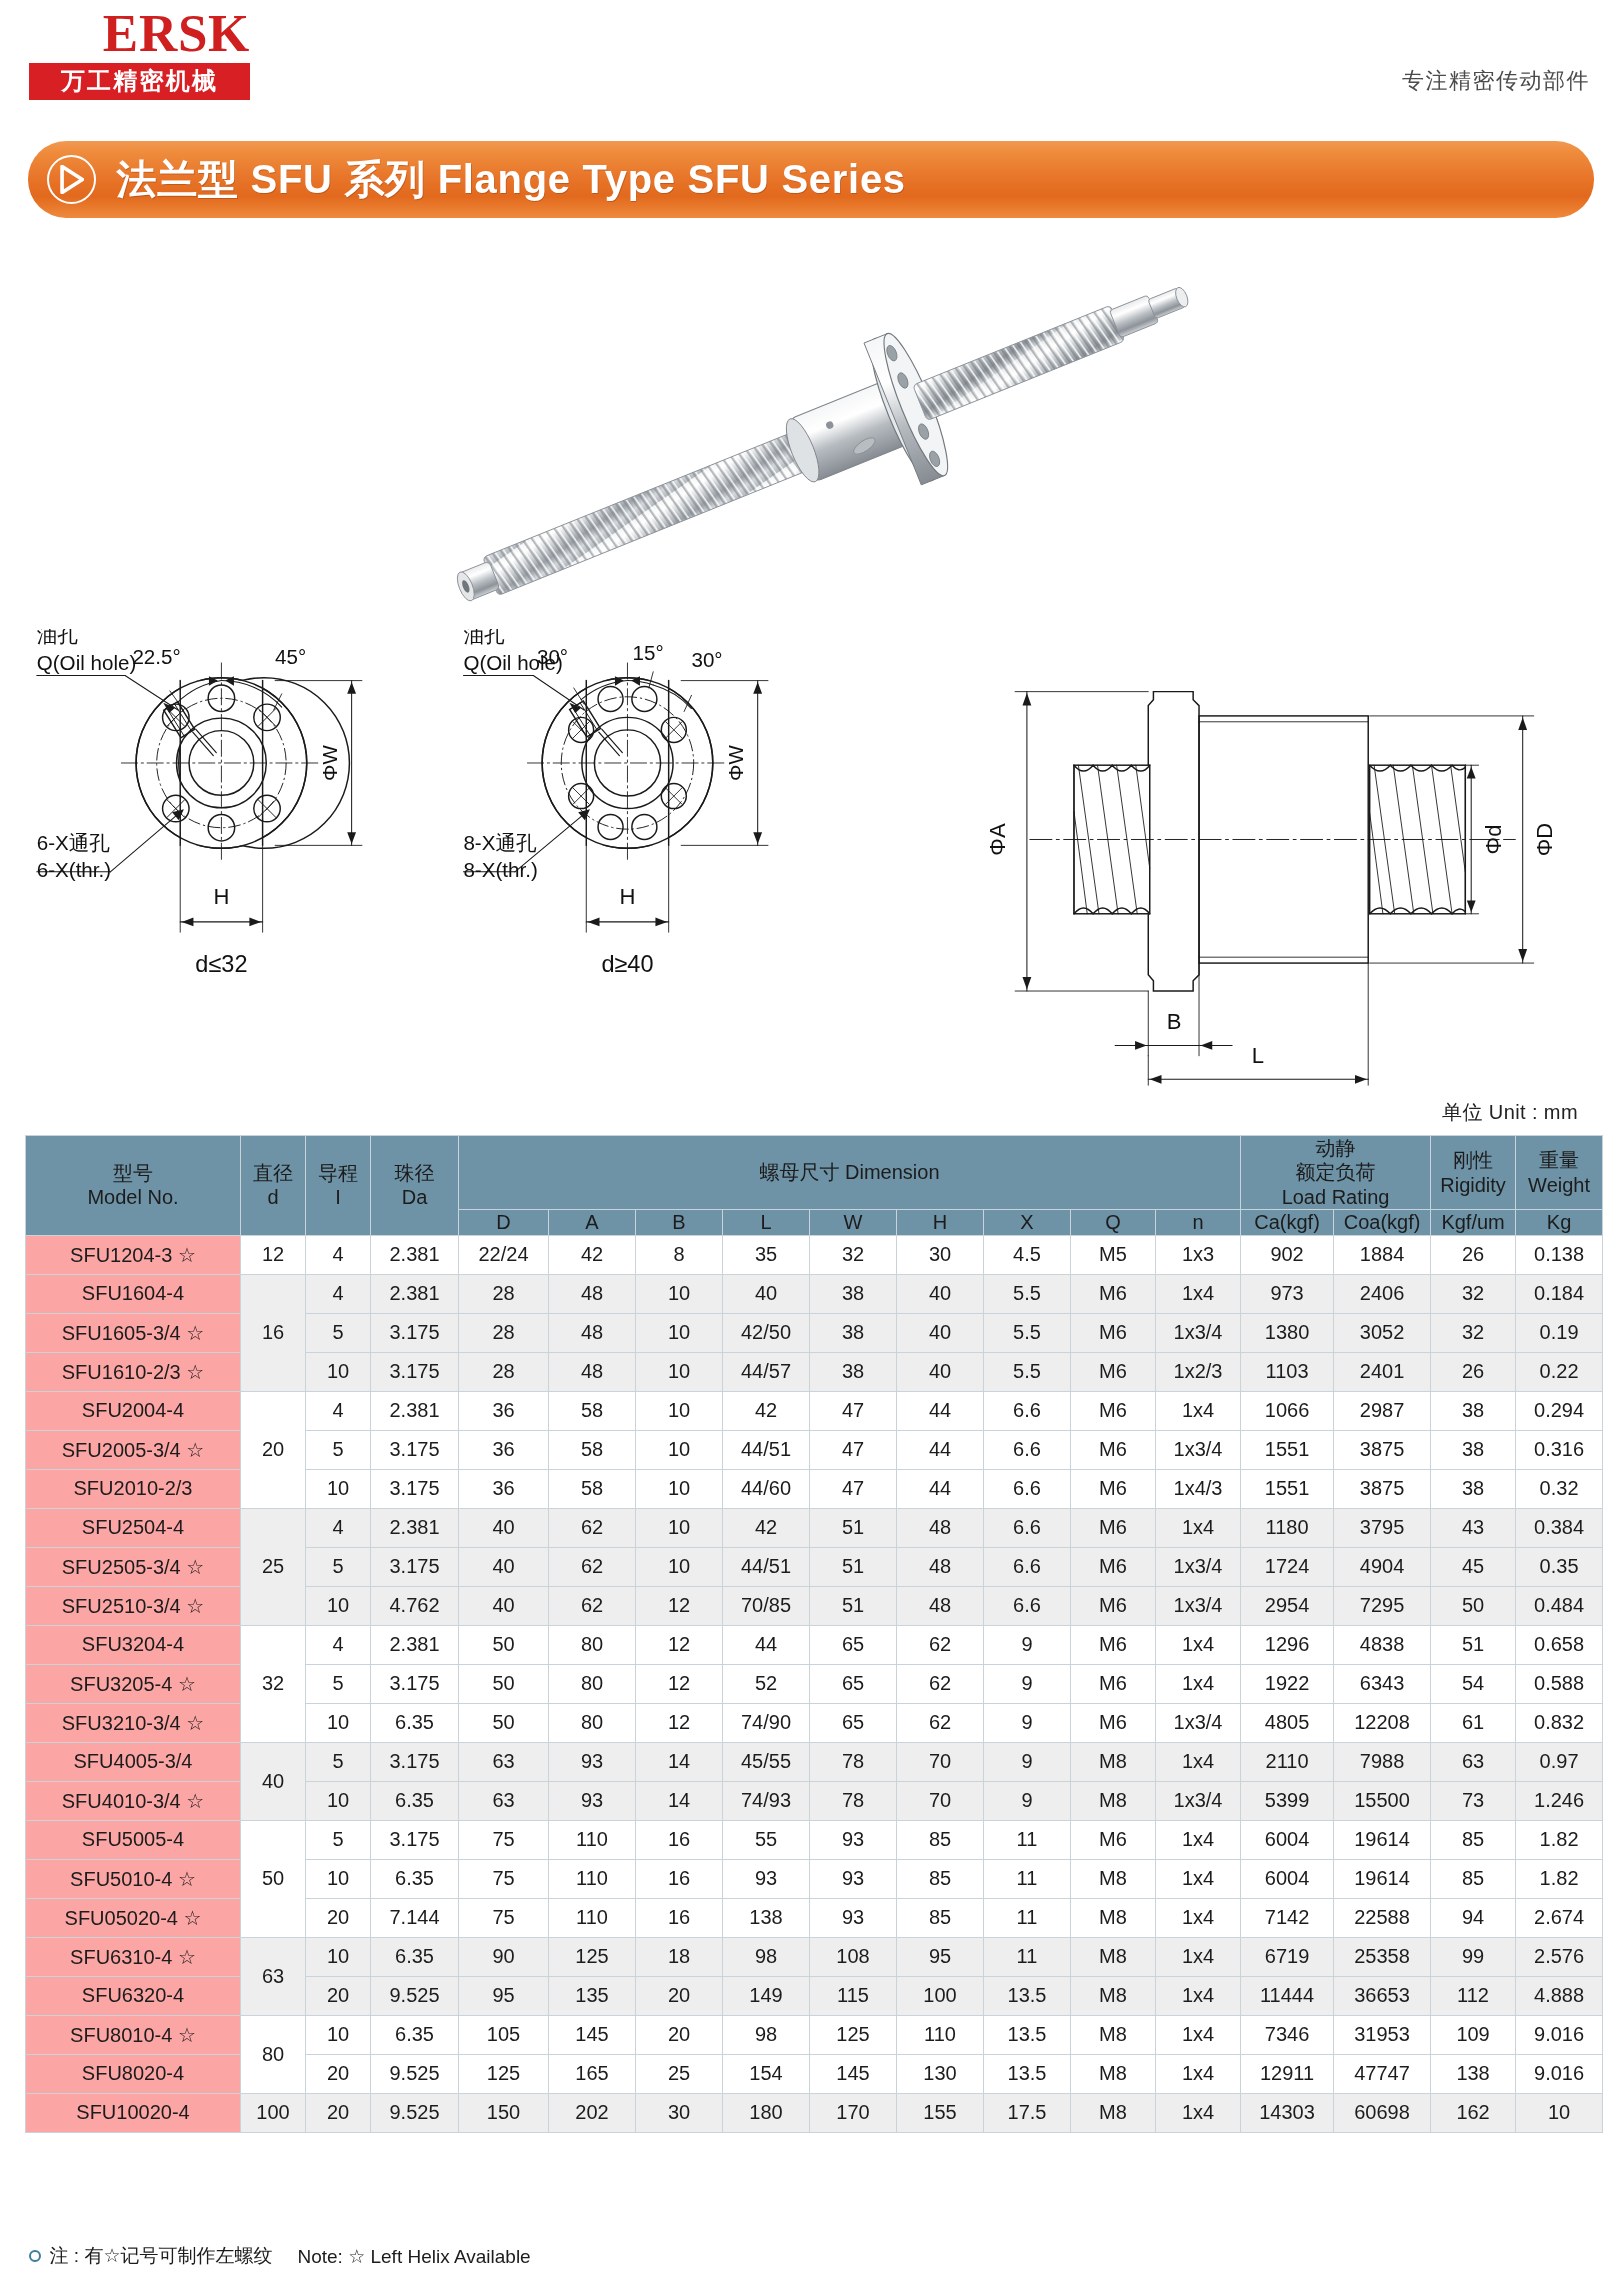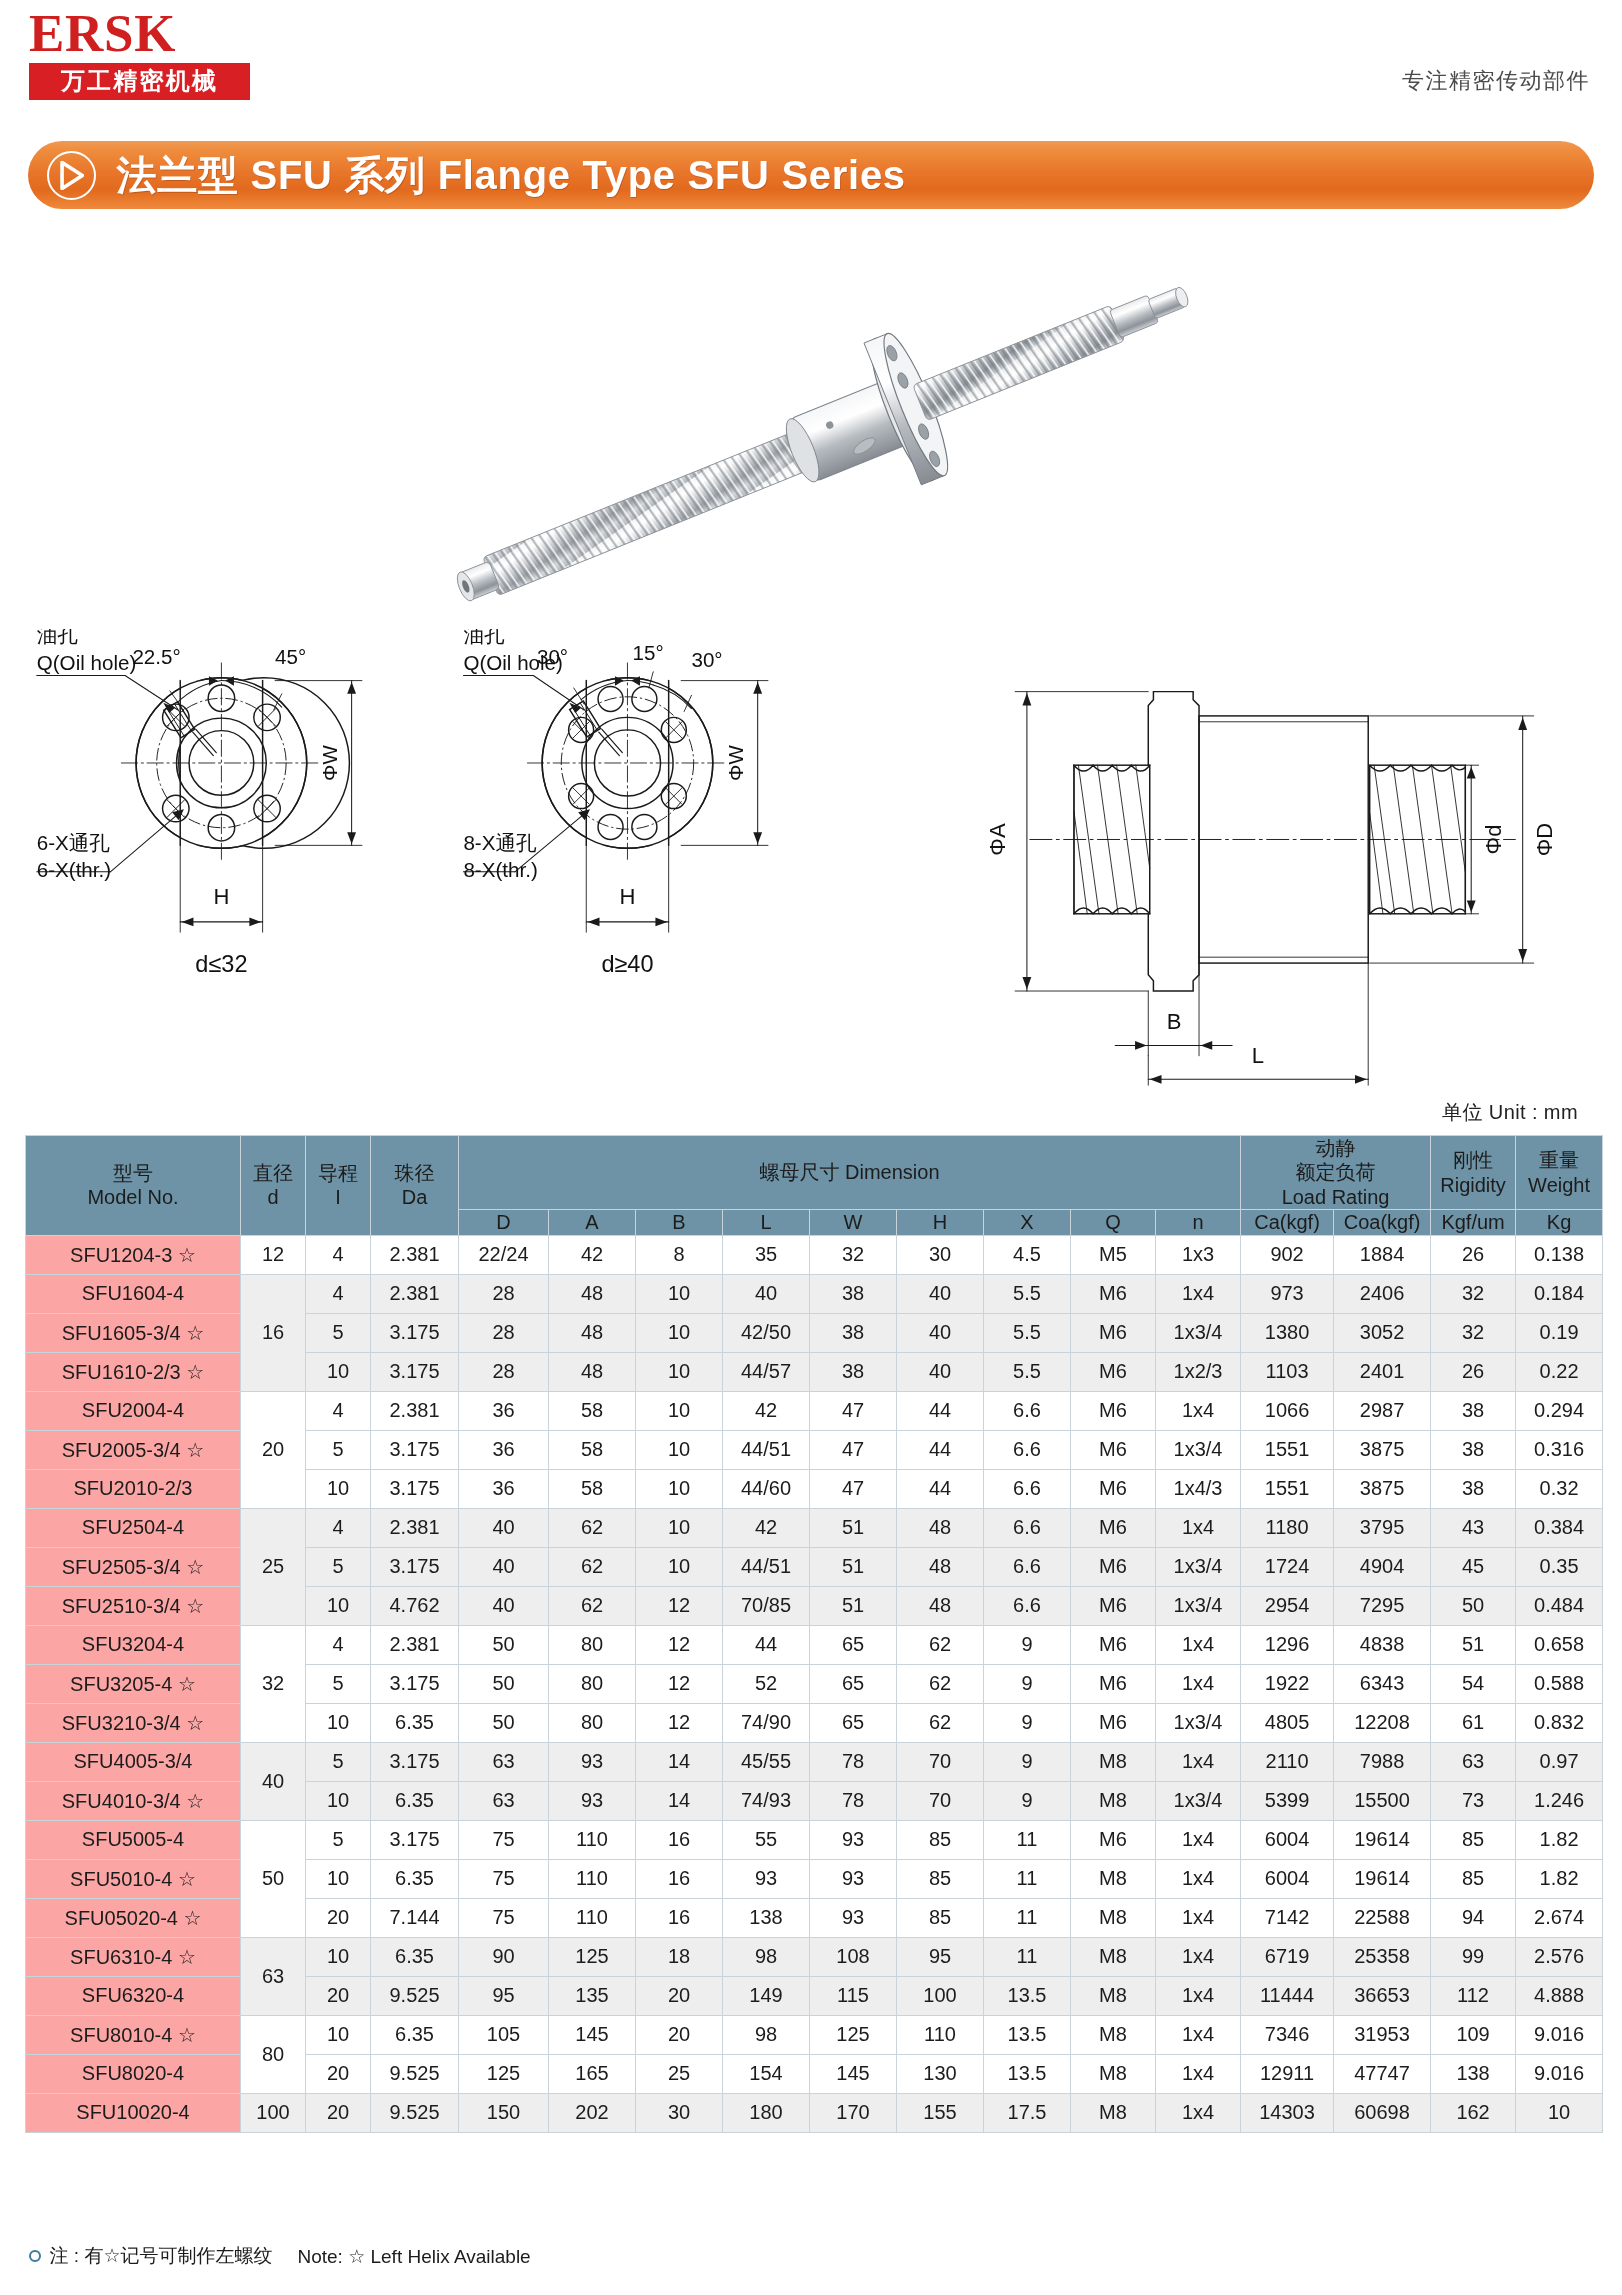--- a/index.html
+++ b/index.html
@@ -9,35 +9,35 @@
     font-family: "Liberation Sans", "DejaVu Sans", sans-serif;
   }
   body { width: 1622px; height: 2295px; position: relative; overflow: hidden; }
 
   
   .header { position: relative; height: 124px; }
   .logo-wrap { position: absolute; left: 29px; top: 5.9px; width: 221px; }
   .logo-ersk {
     font-family: "Liberation Serif", "DejaVu Serif", serif;
     font-weight: bold; font-size: 53px; line-height: 54px;
-    color: #cf1f1f; letter-spacing: 0.7px; text-align: left;
+    color: #cf1f1f; letter-spacing: 0.7px; text-align: right;
   }
   .logo-cn {
     background: #d81f24; color: #ffffff; text-align: center;
     font-size: 24px; line-height: 34px; font-weight: bold;
     letter-spacing: 2.2px; margin-top: 2.9px; padding: 1.5px 2.9px;
   }
   .tagline {
     position: absolute; right: 32px; top: 66px;
     font-size: 22px; color: #4b4b4b; letter-spacing: 1.5px; font-weight: 400;
   }
 
   
   .banner {
-    position: absolute; left: 28px; top: 141px; width: 1566px; height: 68px;
+    position: absolute; left: 28px; top: 141px; width: 1566px; height: 77px;
     border-radius: 38px;
     background: linear-gradient(to bottom,
       #f09a52 0%, #ef8c3d 14%, #e8762a 46%, #e2691d 72%, #ef8a3c 100%);
     display: flex; align-items: center; padding-left: 19px;
   }
   .banner-arrow {
     width: 49px; height: 49px; border-radius: 50%;
     border: 2.9px solid #ffffff; flex: 0 0 auto;
     display: flex; align-items: center; justify-content: center;
   }

